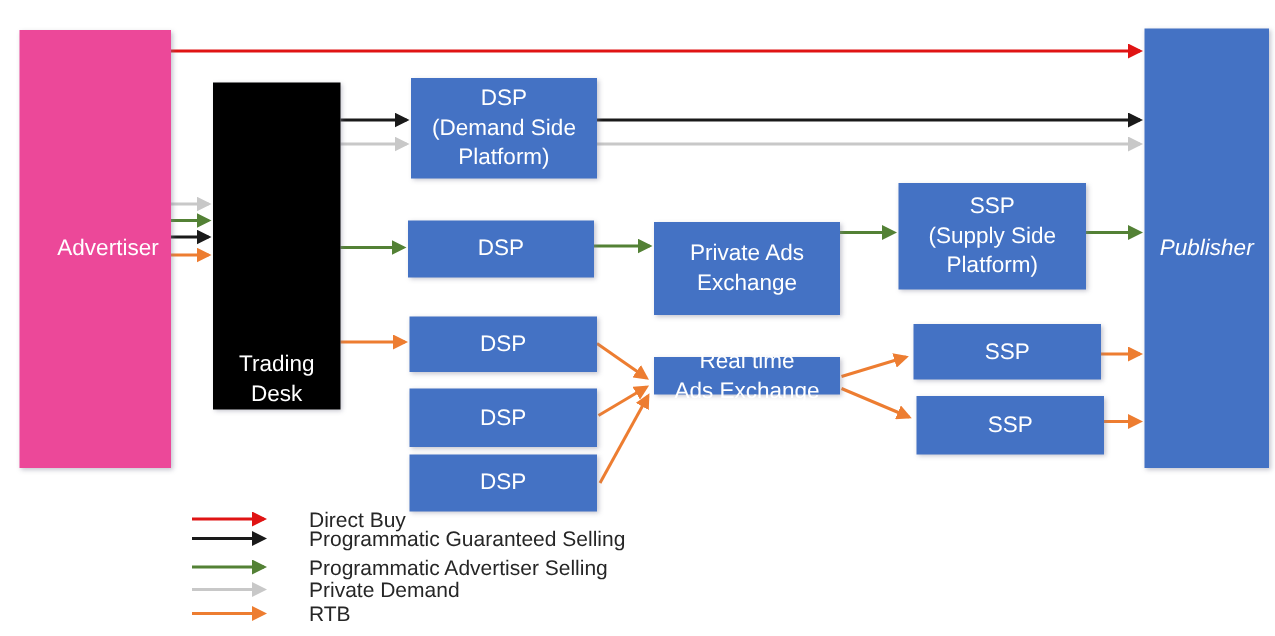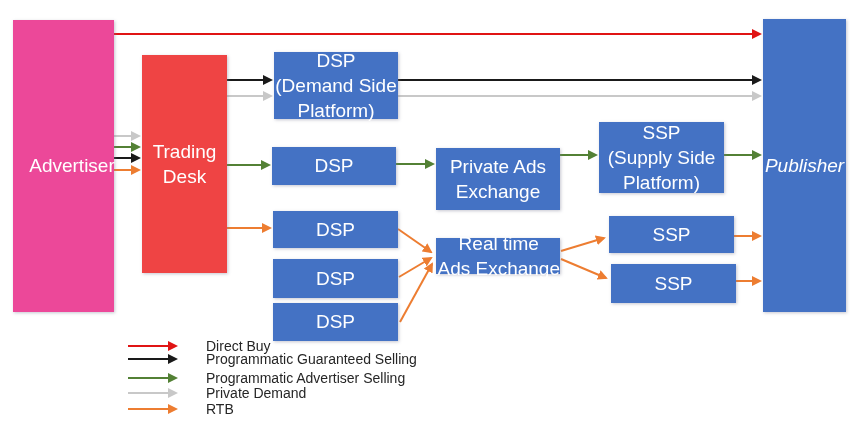--- a/index.html
+++ b/index.html
@@ -1,30 +1,30 @@
 <!DOCTYPE html>
 <html><head>
 <meta charset="utf-8">
 <style>
   html,body{margin:0;padding:0;background:#ffffff;font-family:"Liberation Sans",sans-serif;}
   #canvas{position:relative;width:850px;height:424px;background:#ffffff;overflow:hidden;}
   #edges{position:absolute;left:0;top:0;width:850px;height:424px;pointer-events:none;}
   .node{position:absolute;display:flex;align-items:center;justify-content:center;
-        text-align:center;color:#ffffff;font-size:19px;line-height:1.32;
+        text-align:center;color:#ffffff;font-size:15px;line-height:1.32;
         white-space:pre-line;box-shadow:1px 1px 3px rgba(130,130,150,.45);}
   .node-advertiser{left:13px;top:20px;width:84px;height:292px;}
   .node-trading-desk{left:142px;top:55px;width:85px;height:218px;}
   .node-dsp-demand{left:274px;top:52px;width:124px;height:67px;}
   .node-dsp-mid{left:272px;top:147px;width:124px;height:38px;}
   .node-private-exchange{left:436px;top:124px;width:124px;height:62px;margin-top:24px;}
   .node-ssp-supply{left:599px;top:122px;width:125px;height:71px;}
   .node-dsp-a{left:273px;top:211px;width:125px;height:37px;}
   .node-dsp-b{left:273px;top:259px;width:125px;height:39px;}
   .node-dsp-c{left:273px;top:303px;width:125px;height:38px;}
-  .node-rt-exchange{left:436px;top:238px;width:124px;height:36px;justify-content:flex-end;}
+  .node-rt-exchange{left:436px;top:238px;width:124px;height:25px;}
   .node-ssp-1{left:609px;top:216px;width:125px;height:37px;}
   .node-ssp-2{left:611px;top:264px;width:125px;height:39px;}
   .node-publisher{left:763px;top:19px;width:83px;height:293px;font-style:italic;}
   .legend-item{position:absolute;height:14px;display:flex;align-items:center;}
   .legend-item svg{position:absolute;left:0;top:1px;}
   .legend-label{position:absolute;left:80px;font-size:14px;color:#262626;white-space:nowrap;}
 </style>
 </head>
 <body>
 
@@ -67,21 +67,21 @@
       <line x1="400" y1="322" x2="432" y2="264" stroke="#ED7D31" stroke-width="2" marker-end="url(#arrow-orange)"></line>
       <line x1="561" y1="251" x2="604" y2="238" stroke="#ED7D31" stroke-width="2" marker-end="url(#arrow-orange)"></line>
       <line x1="561" y1="259" x2="606" y2="278" stroke="#ED7D31" stroke-width="2" marker-end="url(#arrow-orange)"></line>
       <line x1="734" y1="236" x2="760" y2="236" stroke="#ED7D31" stroke-width="2" marker-end="url(#arrow-orange)"></line>
       <line x1="736" y1="281" x2="760" y2="281" stroke="#ED7D31" stroke-width="2" marker-end="url(#arrow-orange)"></line>
     </svg>
 
   <div class="node node-advertiser" style="background: #ec4899; padding-left: 17px;">
     <span>Advertiser</span>
   </div>
-  <div class="node node-trading-desk" style="background: #ef4444;">
+  <div class="node node-trading-desk" style="background: #000000; align-items: flex-end;">
     <span>Trading
 Desk</span>
   </div>
   <div class="node node-dsp-demand" style="background: rgb(68, 114, 196);">
     <span>DSP
 (Demand Side
 Platform)</span>
   </div>
   <div class="node node-dsp-mid" style="background: rgb(68, 114, 196);">
     <span>DSP</span>

